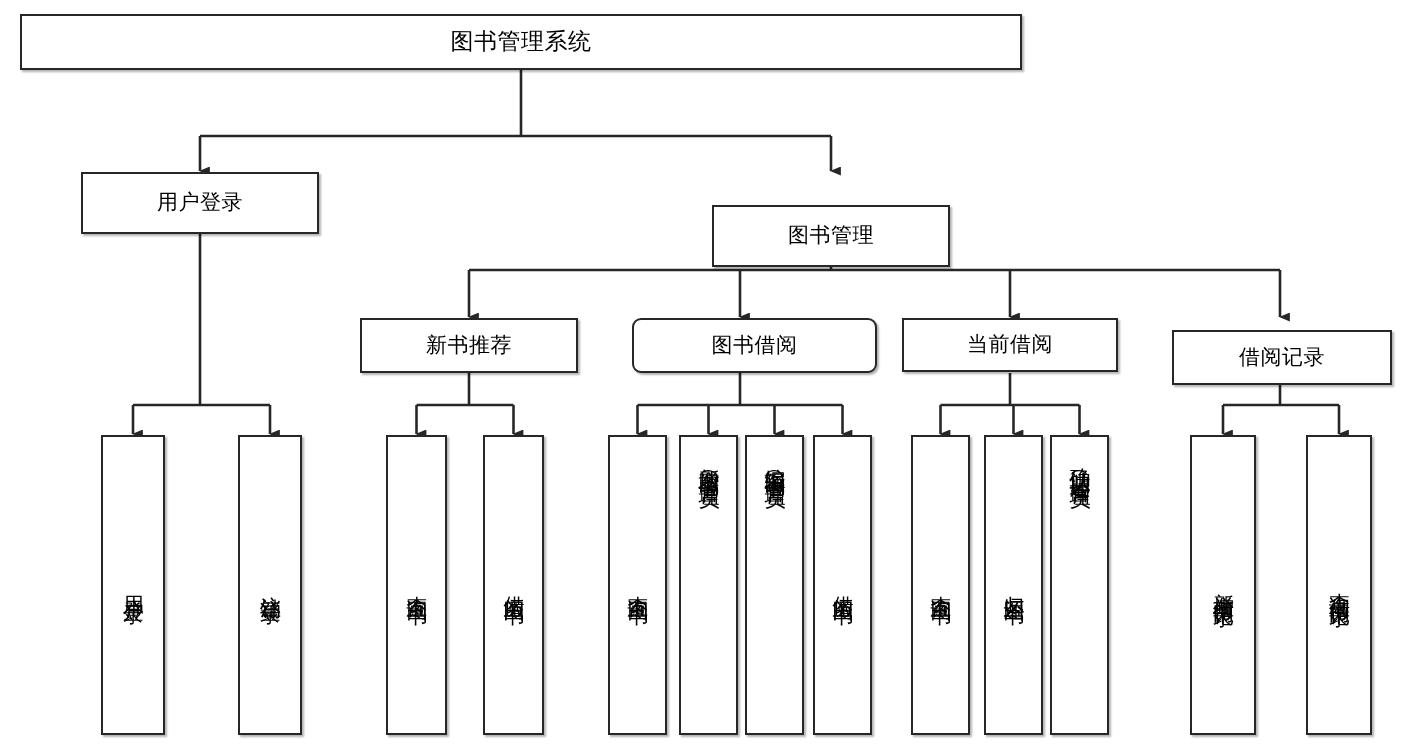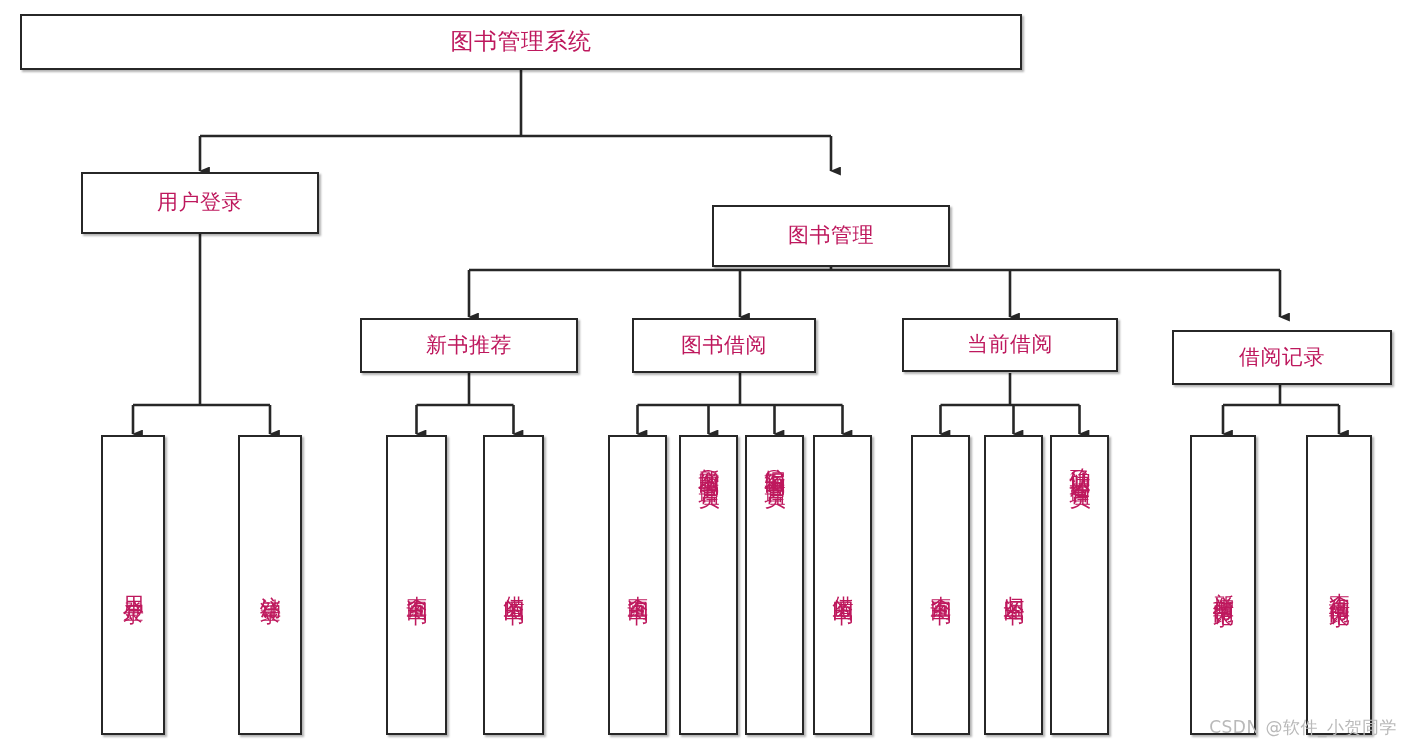--- a/index.html
+++ b/index.html
@@ -34,21 +34,21 @@
     border: 2px solid #272727;
     box-shadow: 2px 2px 2px rgba(0,0,0,0.30);
     display: flex;
     align-items: center;
     justify-content: center;
     z-index: 2;
   }
   .node-label {
     font-size: 21px;
     line-height: 1.12;
-    color: #be185d;
+    color: #000000;
     letter-spacing: 0.5px;
     white-space: nowrap;
     text-align: center;
   }
   .node.vertical .node-label {
     writing-mode: vertical-rl;
     text-orientation: upright;
     letter-spacing: 3px;
     line-height: 1;
   }
@@ -129,21 +129,21 @@
       </div>
       <div class="node" style="left: 81px; top: 172px; width: 238px; height: 62px;">
         <span class="node-label">用户登录</span>
       </div>
       <div class="node" style="left: 712px; top: 172px; width: 238px; height: 62px; margin-top: 33px;">
         <span class="node-label">图书管理</span>
       </div>
       <div class="node" style="left: 360px; top: 318px; width: 218px; height: 55px; justify-content: center;">
         <span class="node-label">新书推荐</span>
       </div>
-      <div class="node" style="left: 632px; top: 318px; width: 184px; height: 55px;">
+      <div class="node" style="left: 632px; top: 318px; width: 245px; height: 55px; border-radius: 9px;">
         <span class="node-label">图书借阅</span>
       </div>
       <div class="node" style="left: 902px; top: 318px; width: 216px; height: 54px;">
         <span class="node-label">当前借阅</span>
       </div>
       <div class="node" style="left: 1172px; top: 330px; width: 220px; height: 55px; justify-content: center;">
         <span class="node-label">借阅记录</span>
       </div>
       <div class="node vertical centered" style="left: 101px; top: 435px; width: 64px; height: 300px;">
         <span class="node-label">用户登录</span>
@@ -179,15 +179,14 @@
         <span class="node-label">确认归还（管理员）</span>
       </div>
       <div class="node vertical centered" style="left: 1190px; top: 435px; width: 66px; height: 300px;">
         <span class="node-label">新增借阅记录</span>
       </div>
       <div class="node vertical centered" style="left: 1306px; top: 435px; width: 66px; height: 300px;">
         <span class="node-label">查询借阅记录</span>
       </div>
     </div>
 
-  <div id="watermark">CSDN @软件_小贺同学</div>
 
 </div>
 
 </body></html>

